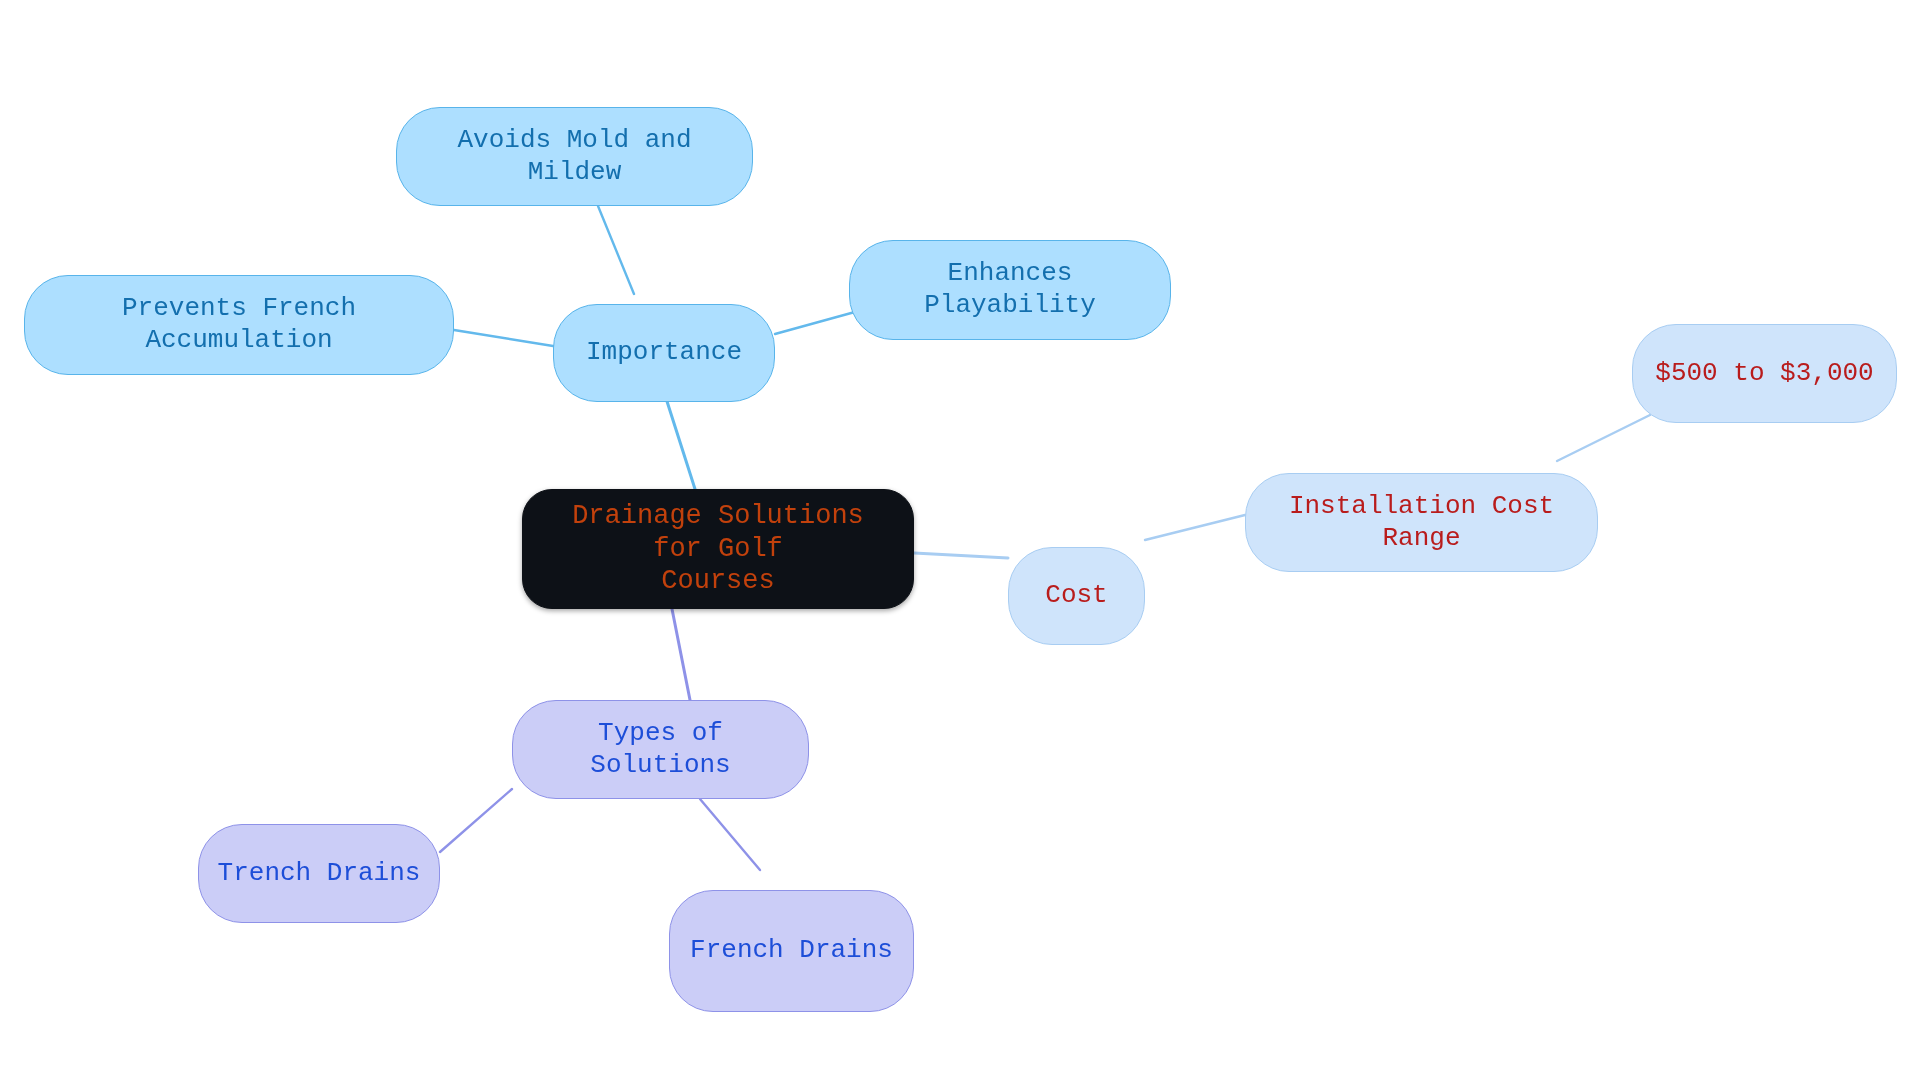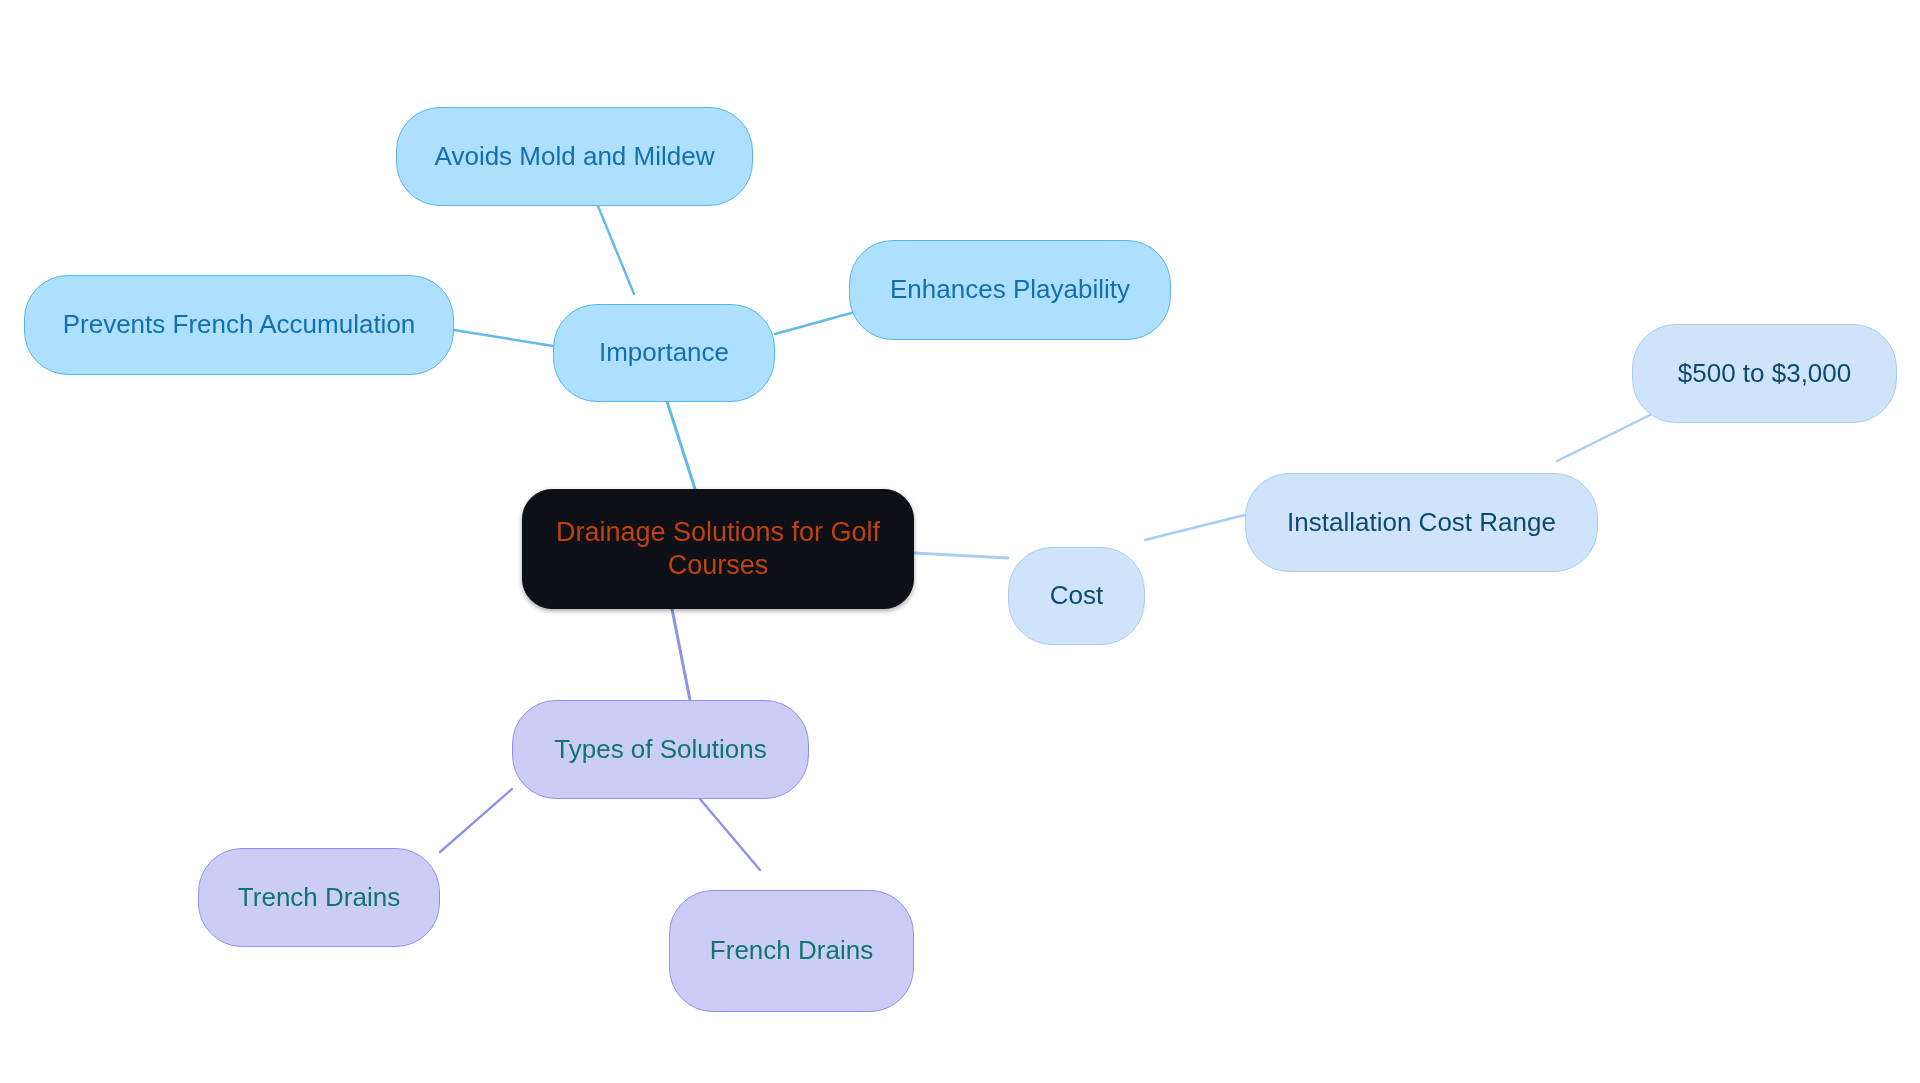--- a/index.html
+++ b/index.html
@@ -29,20 +29,21 @@
   .node {
     position: absolute;
     display: flex;
     align-items: center;
     justify-content: center;
     text-align: center;
     border-radius: 44px;
     line-height: 1.22;
     white-space: pre-line;
     padding: 5px 18px;
+    font-family: Liberation Mono, monospace;
   }
   
   .node.root {
     background: #0d1117;
     border: 1px solid #0d1117;
     color: #c2410c;
     font-size: 27px;
     border-radius: 30px;
     box-shadow: 0 2px 5px rgba(0,0,0,0.35);
   }
@@ -50,28 +51,28 @@
   .node.sky {
     background: #addfff;
     border: 1.6px solid #58b4ea;
     color: #136fae;
     font-size: 26px;
   }
   
   .node.pale {
     background: #cfe4fb;
     border: 1.6px solid #a8cdf2;
-    color: #0c4a6e;
+    color: #b91c1c;
     font-size: 26px;
   }
   
   .node.lav {
     background: #cbcdf7;
     border: 1.6px solid #8e92e8;
-    color: #0f766e;
+    color: #1d4ed8;
     font-size: 26px;
   }
 </style>
 </head>
 <body>
 
 <div id="canvas" style="background: rgb(255, 255, 255);">
   <svg id="edges" width="1920" height="1083" viewBox="0 0 1920 1083">
       <line x1="695" y1="489" x2="664" y2="392" stroke="#63b9ec" stroke-width="3" stroke-linecap="round"></line>
       <line x1="634" y1="294" x2="598" y2="206" stroke="#63b9ec" stroke-width="2.4" stroke-linecap="round"></line>
@@ -88,16 +89,16 @@
       <div class="node root" style="left: 522px; top: 489px; width: 392px; height: 120px;"><span>Drainage Solutions for Golf
 Courses</span></div>
       <div class="node sky" style="left: 553px; top: 304px; width: 222px; height: 98px;"><span>Importance</span></div>
       <div class="node sky" style="left: 396px; top: 107px; width: 357px; height: 99px;"><span>Avoids Mold and Mildew</span></div>
       <div class="node sky" style="left: 24px; top: 275px; width: 430px; height: 100px;"><span>Prevents French Accumulation</span></div>
       <div class="node sky" style="left: 849px; top: 240px; width: 322px; height: 100px;"><span>Enhances Playability</span></div>
       <div class="node pale" style="left: 1008px; top: 511px; width: 137px; height: 98px; margin-top: 36px;"><span>Cost</span></div>
       <div class="node pale" style="left: 1245px; top: 461px; width: 353px; height: 99px; margin-top: 12px;"><span>Installation Cost Range</span></div>
       <div class="node pale" style="left: 1632px; top: 324px; width: 265px; height: 99px;"><span>$500 to $3,000</span></div>
       <div class="node lav" style="left: 512px; top: 700px; width: 297px; height: 99px;"><span>Types of Solutions</span></div>
-      <div class="node lav" style="left: 198px; top: 824px; width: 242px; height: 99px; margin-top: 24px;"><span>Trench Drains</span></div>
+      <div class="node lav" style="left: 198px; top: 824px; width: 242px; height: 99px;"><span>Trench Drains</span></div>
       <div class="node lav" style="left: 669px; top: 890px; width: 245px; height: 122px;"><span>French Drains</span></div>
     </div>
 </div>
 
 </body></html>

